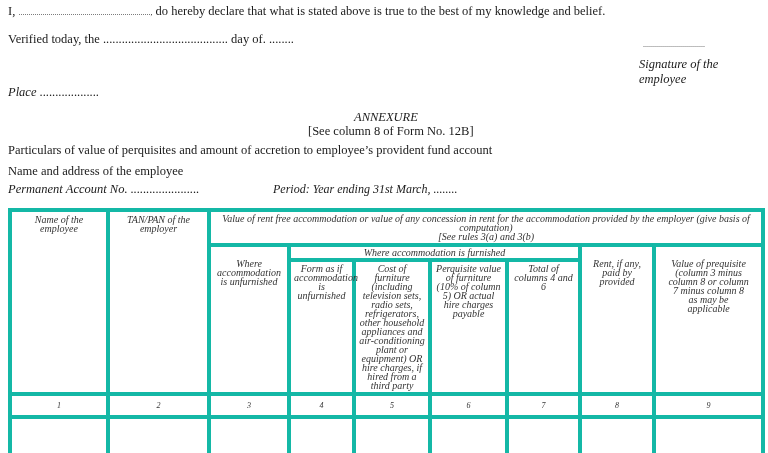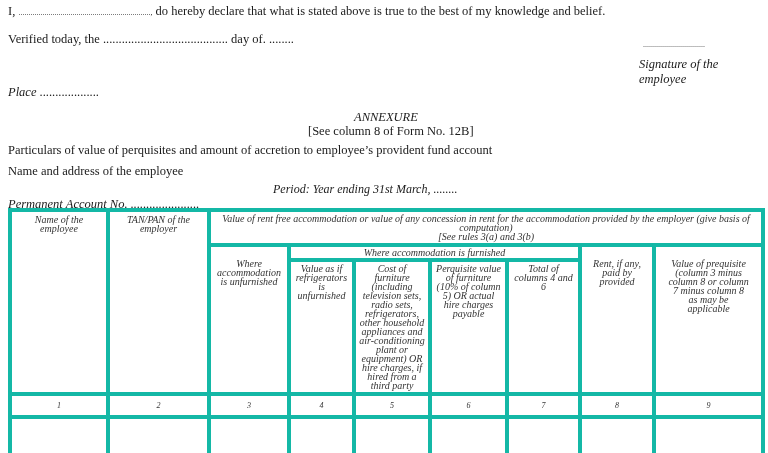--- a/index.html
+++ b/index.html
@@ -31,21 +31,21 @@
 <div class="line" style="top:40px;margin-top:45px;">
   <span class="it">Place</span><span> ...................</span>
 </div>
 <div class="sig-dots">...............................</div>
 <div class="sig-label">Signature of the employee</div>
 
 <div class="annex">ANNEXURE</div>
 <div class="see">[See column 8 of Form No. 12B]</div>
 <div class="line" style="top:143px;">Particulars of value of perquisites and amount of accretion to employee’s provident fund account</div>
 <div class="line" style="top:164px;">Name and address of the employee</div>
-<div class="line it" style="top:197px;">Permanent Account No. ......................</div>
+<div class="line it" style="top:182px;">Permanent Account No. ......................</div>
 <div class="period">Period: Year ending 31st March, ........</div>
 
 <table class="form">
   <colgroup>
     <col style="width:98px">
       <col style="width:101px">
       <col style="width:80px">
       <col style="width:65px">
     <col style="width:76px">
       <col style="width:77px">
@@ -62,21 +62,21 @@
       <div>[See rules 3(a) and 3(b)</div>
     </td>
   </tr>
   <tr>
     <td rowspan="2" style="padding-top:12px;">Where accommodation is unfurnished</td>
     <td colspan="4" style="height:8px;padding:1px;margin-top:16px;">Where accommodation is furnished</td>
     <td rowspan="2" style="padding-top:12px;">Rent, if any, paid by provided</td>
     <td rowspan="2" style="padding-top:12px;padding-left:12px;padding-right:12px;">Value of prequisite (column 3 minus column 8 or column 7 minus column 8 as may be applicable</td>
   </tr>
   <tr>
-    <td style="height:82px;">Value as if refrigerators is unfurnished</td>
+    <td style="height:82px;">Form as if accommodation is unfurnished</td>
     <td>Cost of furniture (including television sets, radio sets, refrigerators, other household appliances and air-conditioning plant or equipment) OR hire charges, if hired from a third party</td>
     <td>Perquisite value of furniture (10% of column 5) OR actual hire charges payable</td>
     <td>Total of columns 4 and 6</td>
   </tr>
   <tr class="numrow">
     <td>1</td>
     <td>2</td>
     <td>3</td>
     <td>4</td>
     <td>5</td>

